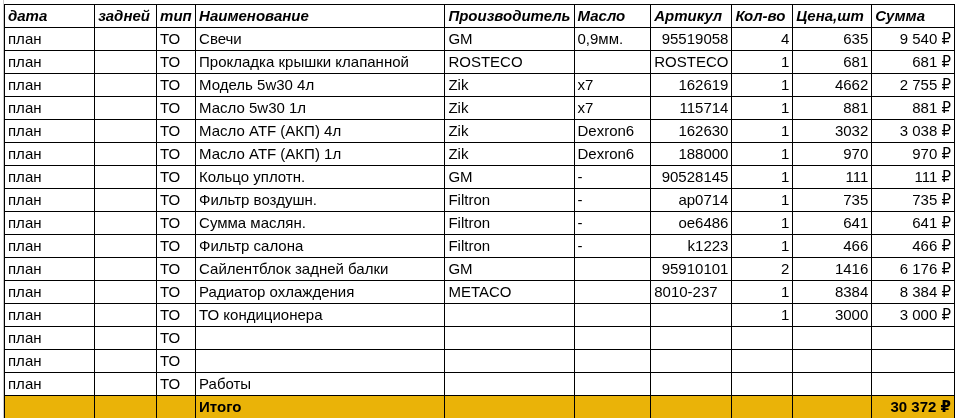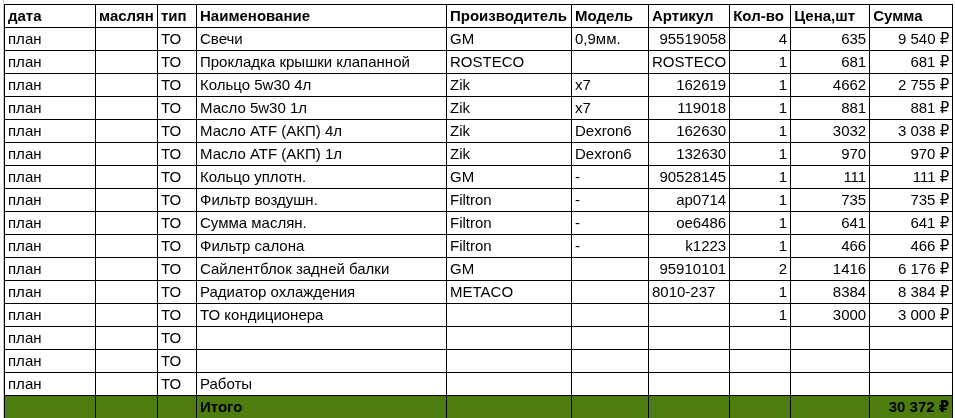--- a/index.html
+++ b/index.html
@@ -3,22 +3,22 @@
 <meta charset="utf-8">
 <style>
   html, body { margin: 0; padding: 0; background: #ffffff; }
   body { width: 955px; height: 418px; overflow: hidden; position: relative;
          font-family: "Liberation Sans", "DejaVu Sans", sans-serif; }
   table.grid { position: absolute; left: 4px; top: 4px; border-collapse: collapse;
                table-layout: fixed; }
   table.grid td { border: 1px solid #000; height: 22px; padding: 0 3px;
                   font-size: 15px; color: #000; white-space: nowrap; overflow: hidden;
                   line-height: 22px; box-sizing: border-box; }
-  table.grid tr.header td { font-weight: bold; }
-  table.grid tr.total td { background: #4d7c0f; font-weight: bold; }
+  table.grid tr.header td { font-weight: bold; font-style: italic; }
+  table.grid tr.total td { background: #eab308; font-weight: bold; }
   .r { text-align: right; }
   .l { text-align: left; }
   .left-stub { position: absolute; left: 0; top: 0; width: 3px; height: 418px;
                border-right: 1px solid #c8c8c8; }
 </style>
 </head>
 <body>
 
 <div class="left-stub"></div>
 
@@ -31,25 +31,25 @@
     <col style="width:125px">
       <col style="width:77px">
       <col style="width:79px">
       <col style="width:61px">
     <col style="width:79px">
       <col style="width:83px">
   </colgroup>
   <tbody id="tbody">
     <tr class="header">
       <td class="l">дата</td>
-      <td class="l">маслян</td>
+      <td class="l">задней</td>
       <td class="l">тип</td>
       <td class="l">Наименование</td>
       <td class="l">Производитель</td>
-      <td class="l">Модель</td>
+      <td class="l">Масло</td>
       <td class="l">Артикул</td>
       <td class="l">Кол-во</td>
       <td class="l">Цена,шт</td>
       <td class="l">Сумма</td>
     </tr>
   <tr>
         <td class="l">план</td>
         <td class="l"></td>
         <td class="l">ТО</td>
         <td class="l">Свечи</td>
@@ -69,36 +69,36 @@
         <td class="l"></td>
         <td class="l">ROSTECO</td>
         <td class="r">1</td>
         <td class="r">681</td>
         <td class="r">681 ₽</td>
       </tr>
       <tr>
         <td class="l">план</td>
         <td class="l"></td>
         <td class="l">ТО</td>
-        <td class="l">Кольцо 5w30 4л</td>
+        <td class="l">Модель 5w30 4л</td>
         <td class="l">Zik</td>
         <td class="l">x7</td>
         <td class="r">162619</td>
         <td class="r">1</td>
         <td class="r">4662</td>
         <td class="r">2 755 ₽</td>
       </tr>
       <tr>
         <td class="l">план</td>
         <td class="l"></td>
         <td class="l">ТО</td>
         <td class="l">Масло 5w30 1л</td>
         <td class="l">Zik</td>
         <td class="l">x7</td>
-        <td class="r">119018</td>
+        <td class="r">115714</td>
         <td class="r">1</td>
         <td class="r">881</td>
         <td class="r">881 ₽</td>
       </tr>
       <tr>
         <td class="l">план</td>
         <td class="l"></td>
         <td class="l">ТО</td>
         <td class="l">Масло ATF (АКП) 4л</td>
         <td class="l">Zik</td>
@@ -108,21 +108,21 @@
         <td class="r">3032</td>
         <td class="r">3 038 ₽</td>
       </tr>
       <tr>
         <td class="l">план</td>
         <td class="l"></td>
         <td class="l">ТО</td>
         <td class="l">Масло ATF (АКП) 1л</td>
         <td class="l">Zik</td>
         <td class="l">Dexron6</td>
-        <td class="r">132630</td>
+        <td class="r">188000</td>
         <td class="r">1</td>
         <td class="r">970</td>
         <td class="r">970 ₽</td>
       </tr>
       <tr>
         <td class="l">план</td>
         <td class="l"></td>
         <td class="l">ТО</td>
         <td class="l">Кольцо уплотн.</td>
         <td class="l">GM</td>

